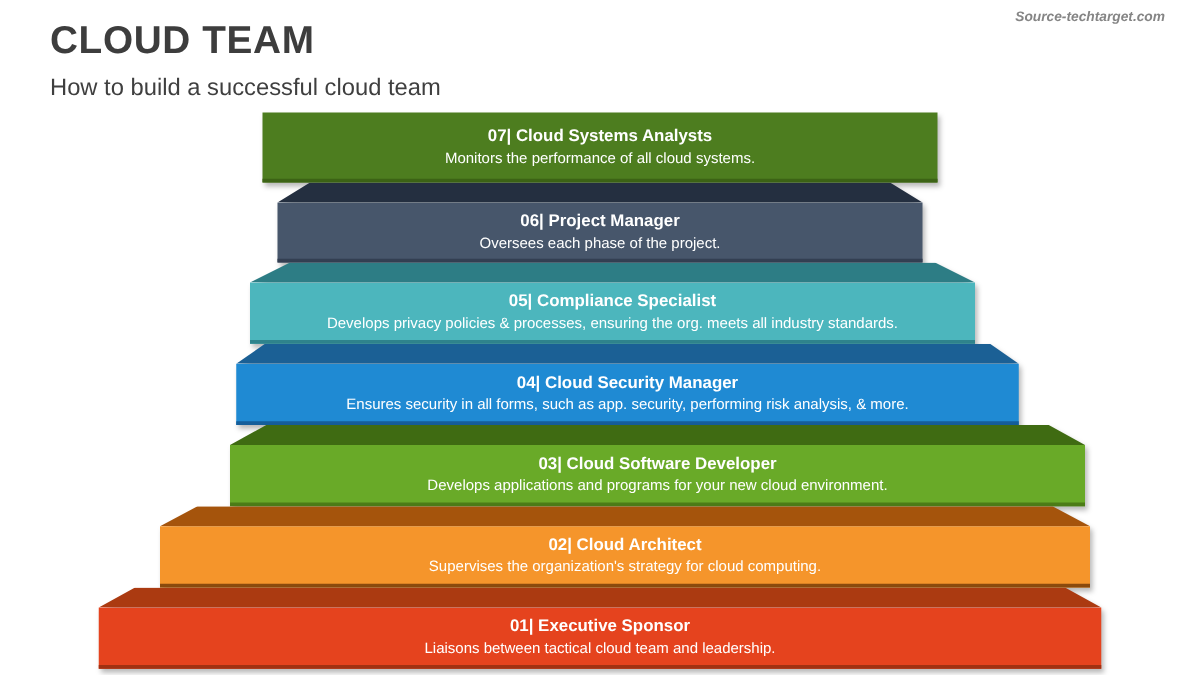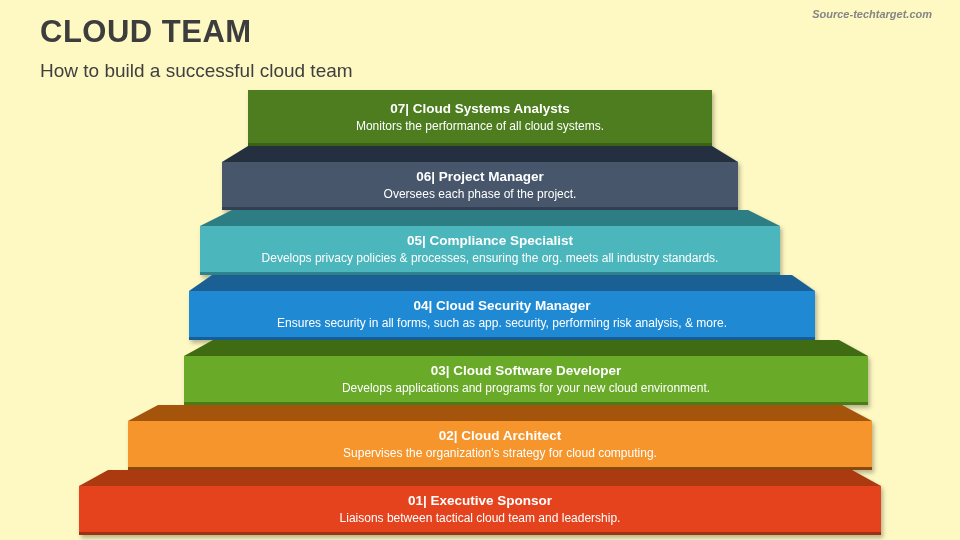--- a/index.html
+++ b/index.html
@@ -4,21 +4,21 @@
 <style>
   html,body{margin:0;padding:0;}
   body{
     width:960px;height:540px;
     font-family:"Liberation Sans",sans-serif;
     background:#e9e9e9;
     overflow:hidden;
   }
   .slide{
     position:relative;width:960px;height:540px;
-    background:#fef9c3;
+    background:#ffffff;
   }
   .slide-title{
     position:absolute;left:40px;top:14px;
     font-size:31px;font-weight:700;color:#3d3d3d;
     letter-spacing:0.5px;
   }
   .slide-subtitle{
     position:absolute;left:40px;top:60px;
     font-size:19px;font-weight:400;color:#3f3f3f;
   }
@@ -38,21 +38,21 @@
     background:var(--face);
     border-bottom:3px solid var(--edge);
     box-sizing:border-box;
     margin:0 auto;
     display:flex;flex-direction:column;justify-content:center;
     gap:3px;
   }
   .step-title{font-size:13.5px;font-weight:700;}
   .step-desc{font-size:12px;font-weight:400;text-align:center;}
 
-  .s7{top:90px;}  .s7 .face{width:464px;height:56px;}
+  .s7{top:90px;}  .s7 .face{width:540px;height:56px;}
   .s6{top:146px;} .s6 .band{width:516px;clip-path:polygon(26px 0,490px 0,100% 100%,0 100%);} .s6 .face{width:516px;height:48px;}
   .s5{top:210px;padding-left:20px;} .s5 .band{width:580px;clip-path:polygon(32px 0,548px 0,100% 100%,0 100%);} .s5 .face{width:580px;height:49px;}
   .s4{top:275px;padding-left:44px;} .s4 .band{width:626px;clip-path:polygon(23px 0,603px 0,100% 100%,0 100%);} .s4 .face{width:626px;height:49px;}
   .s3{top:340px;margin-left:46px;} .s3 .band{width:684px;clip-path:polygon(29px 0,655px 0,100% 100%,0 100%);} .s3 .face{width:684px;height:49px;}
   .s2{top:405px;padding-left:40px;} .s2 .band{width:744px;clip-path:polygon(30px 0,714px 0,100% 100%,0 100%);} .s2 .face{width:744px;height:49px;}
   .s1{top:470px;} .s1 .band{width:802px;clip-path:polygon(29px 0,773px 0,100% 100%,0 100%);} .s1 .face{width:802px;height:49px;}
 </style>
 </head>
 <body>
 

